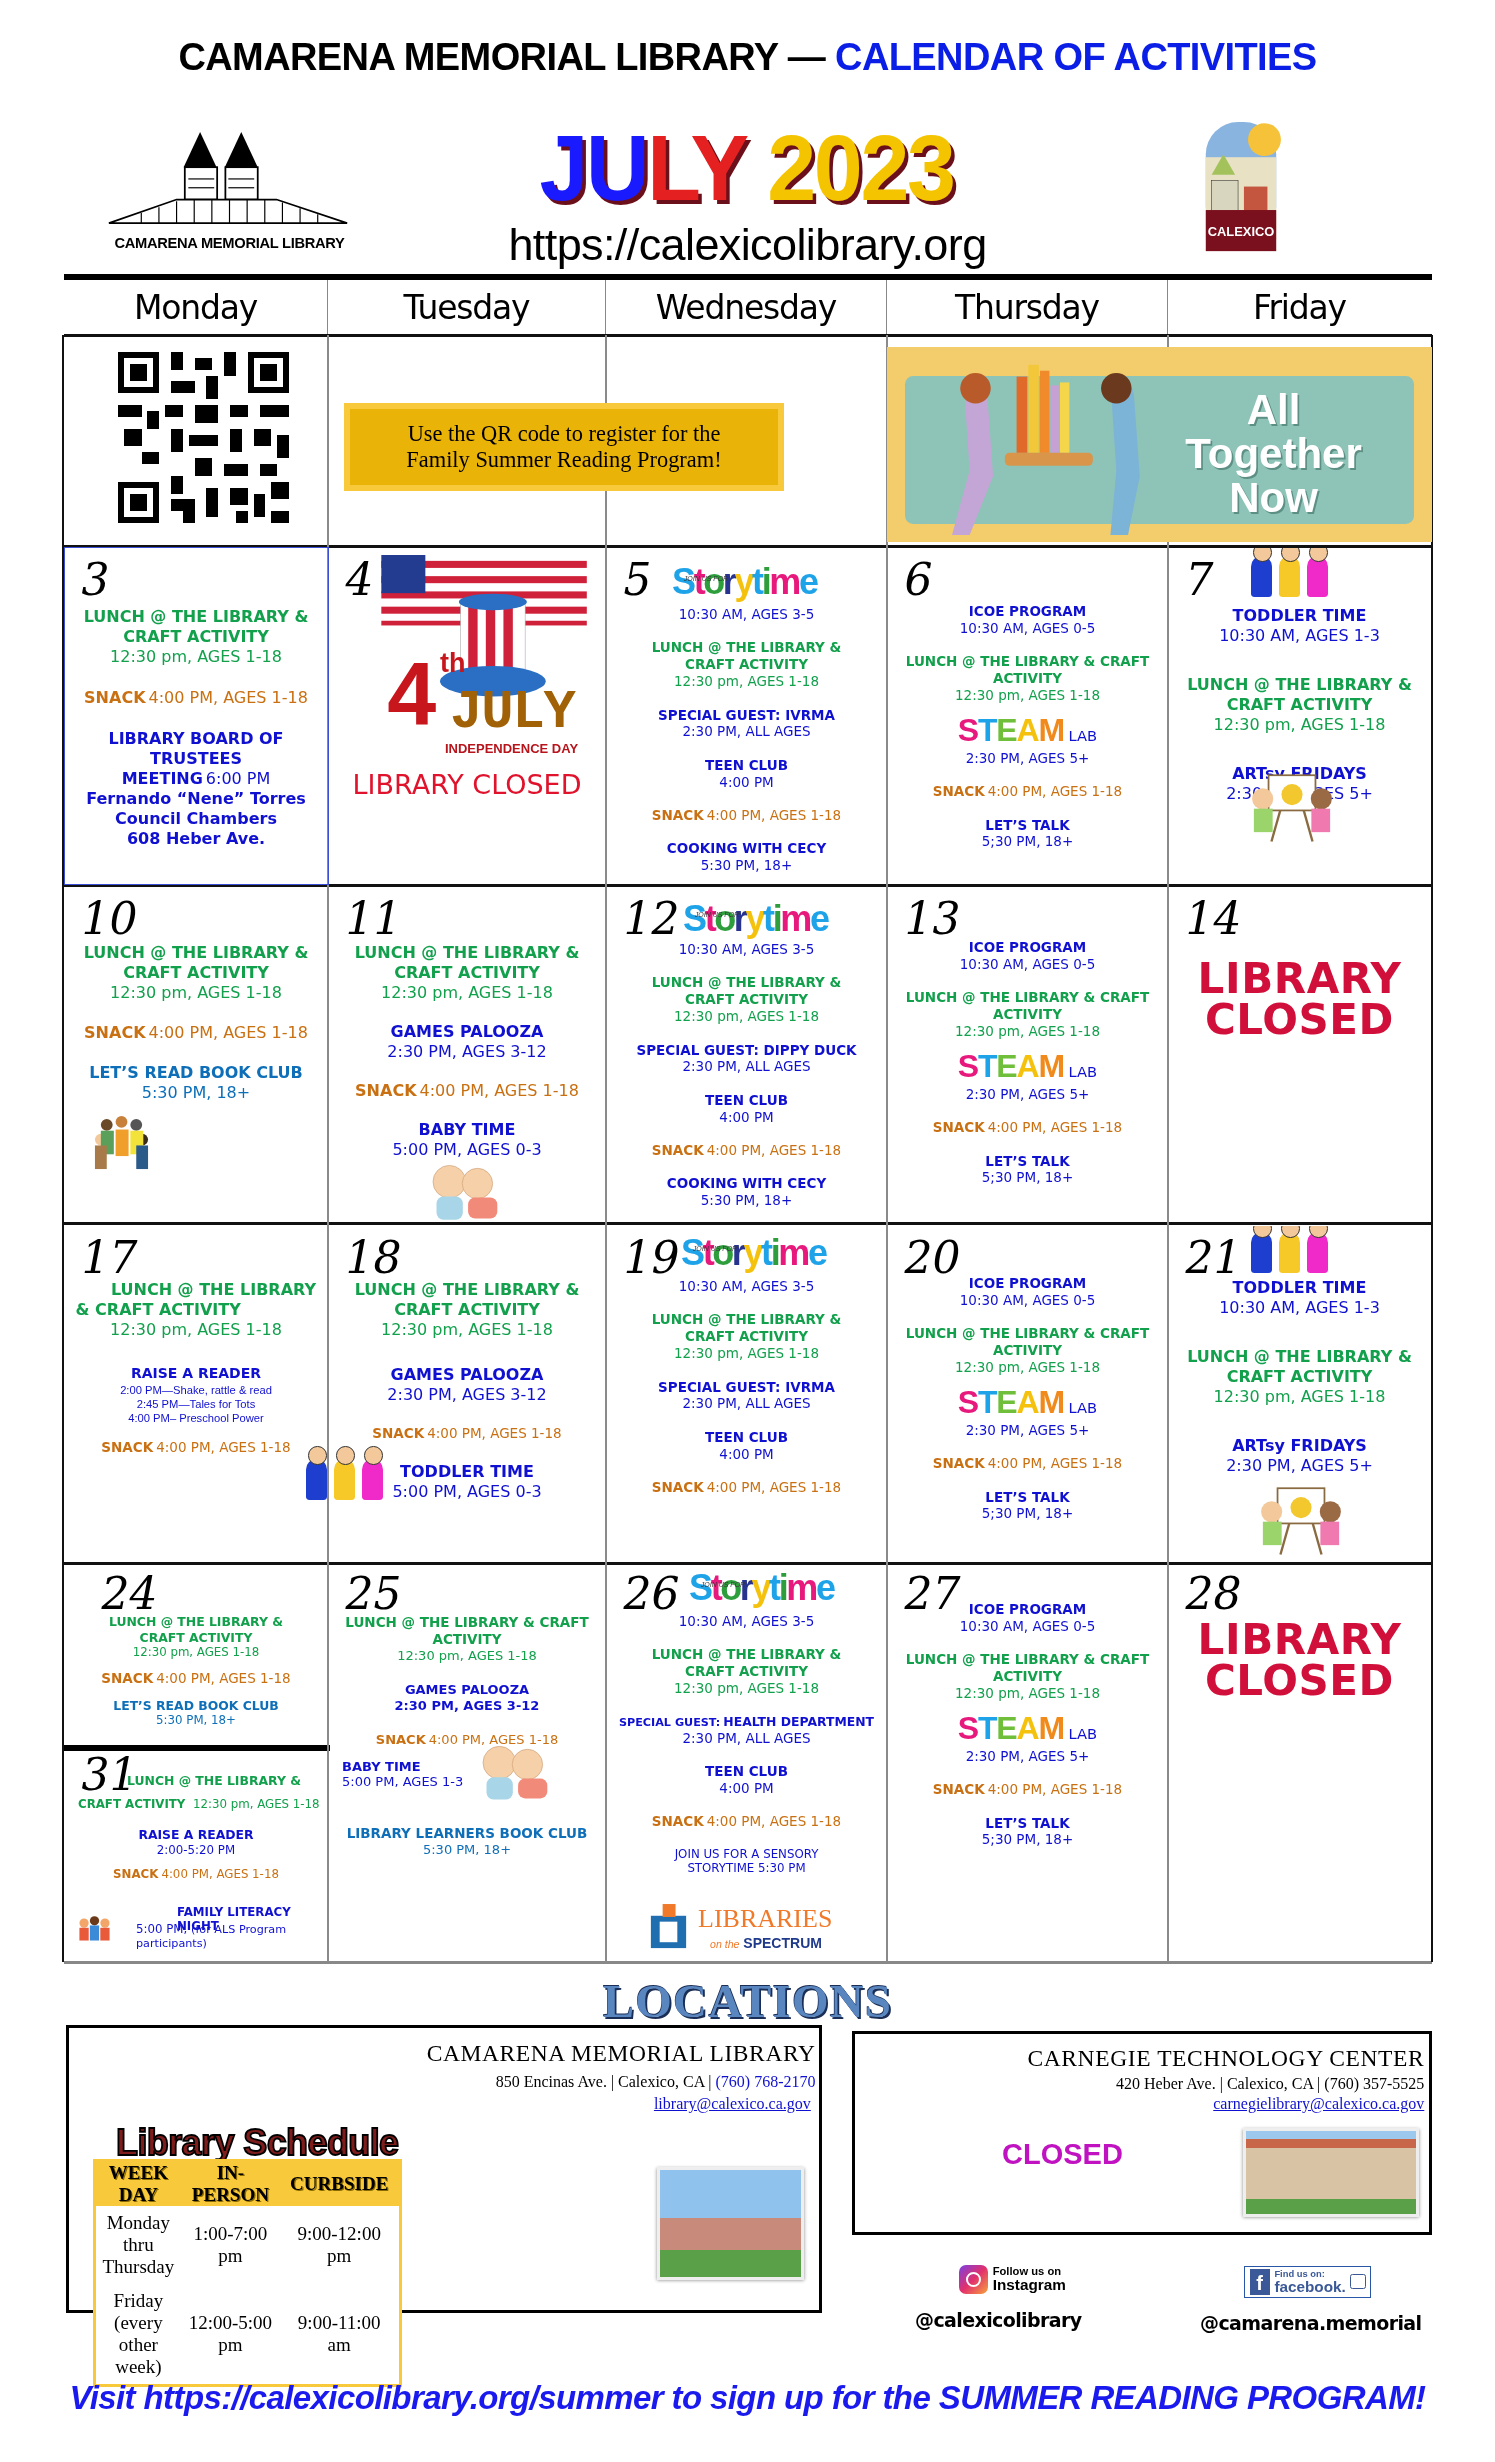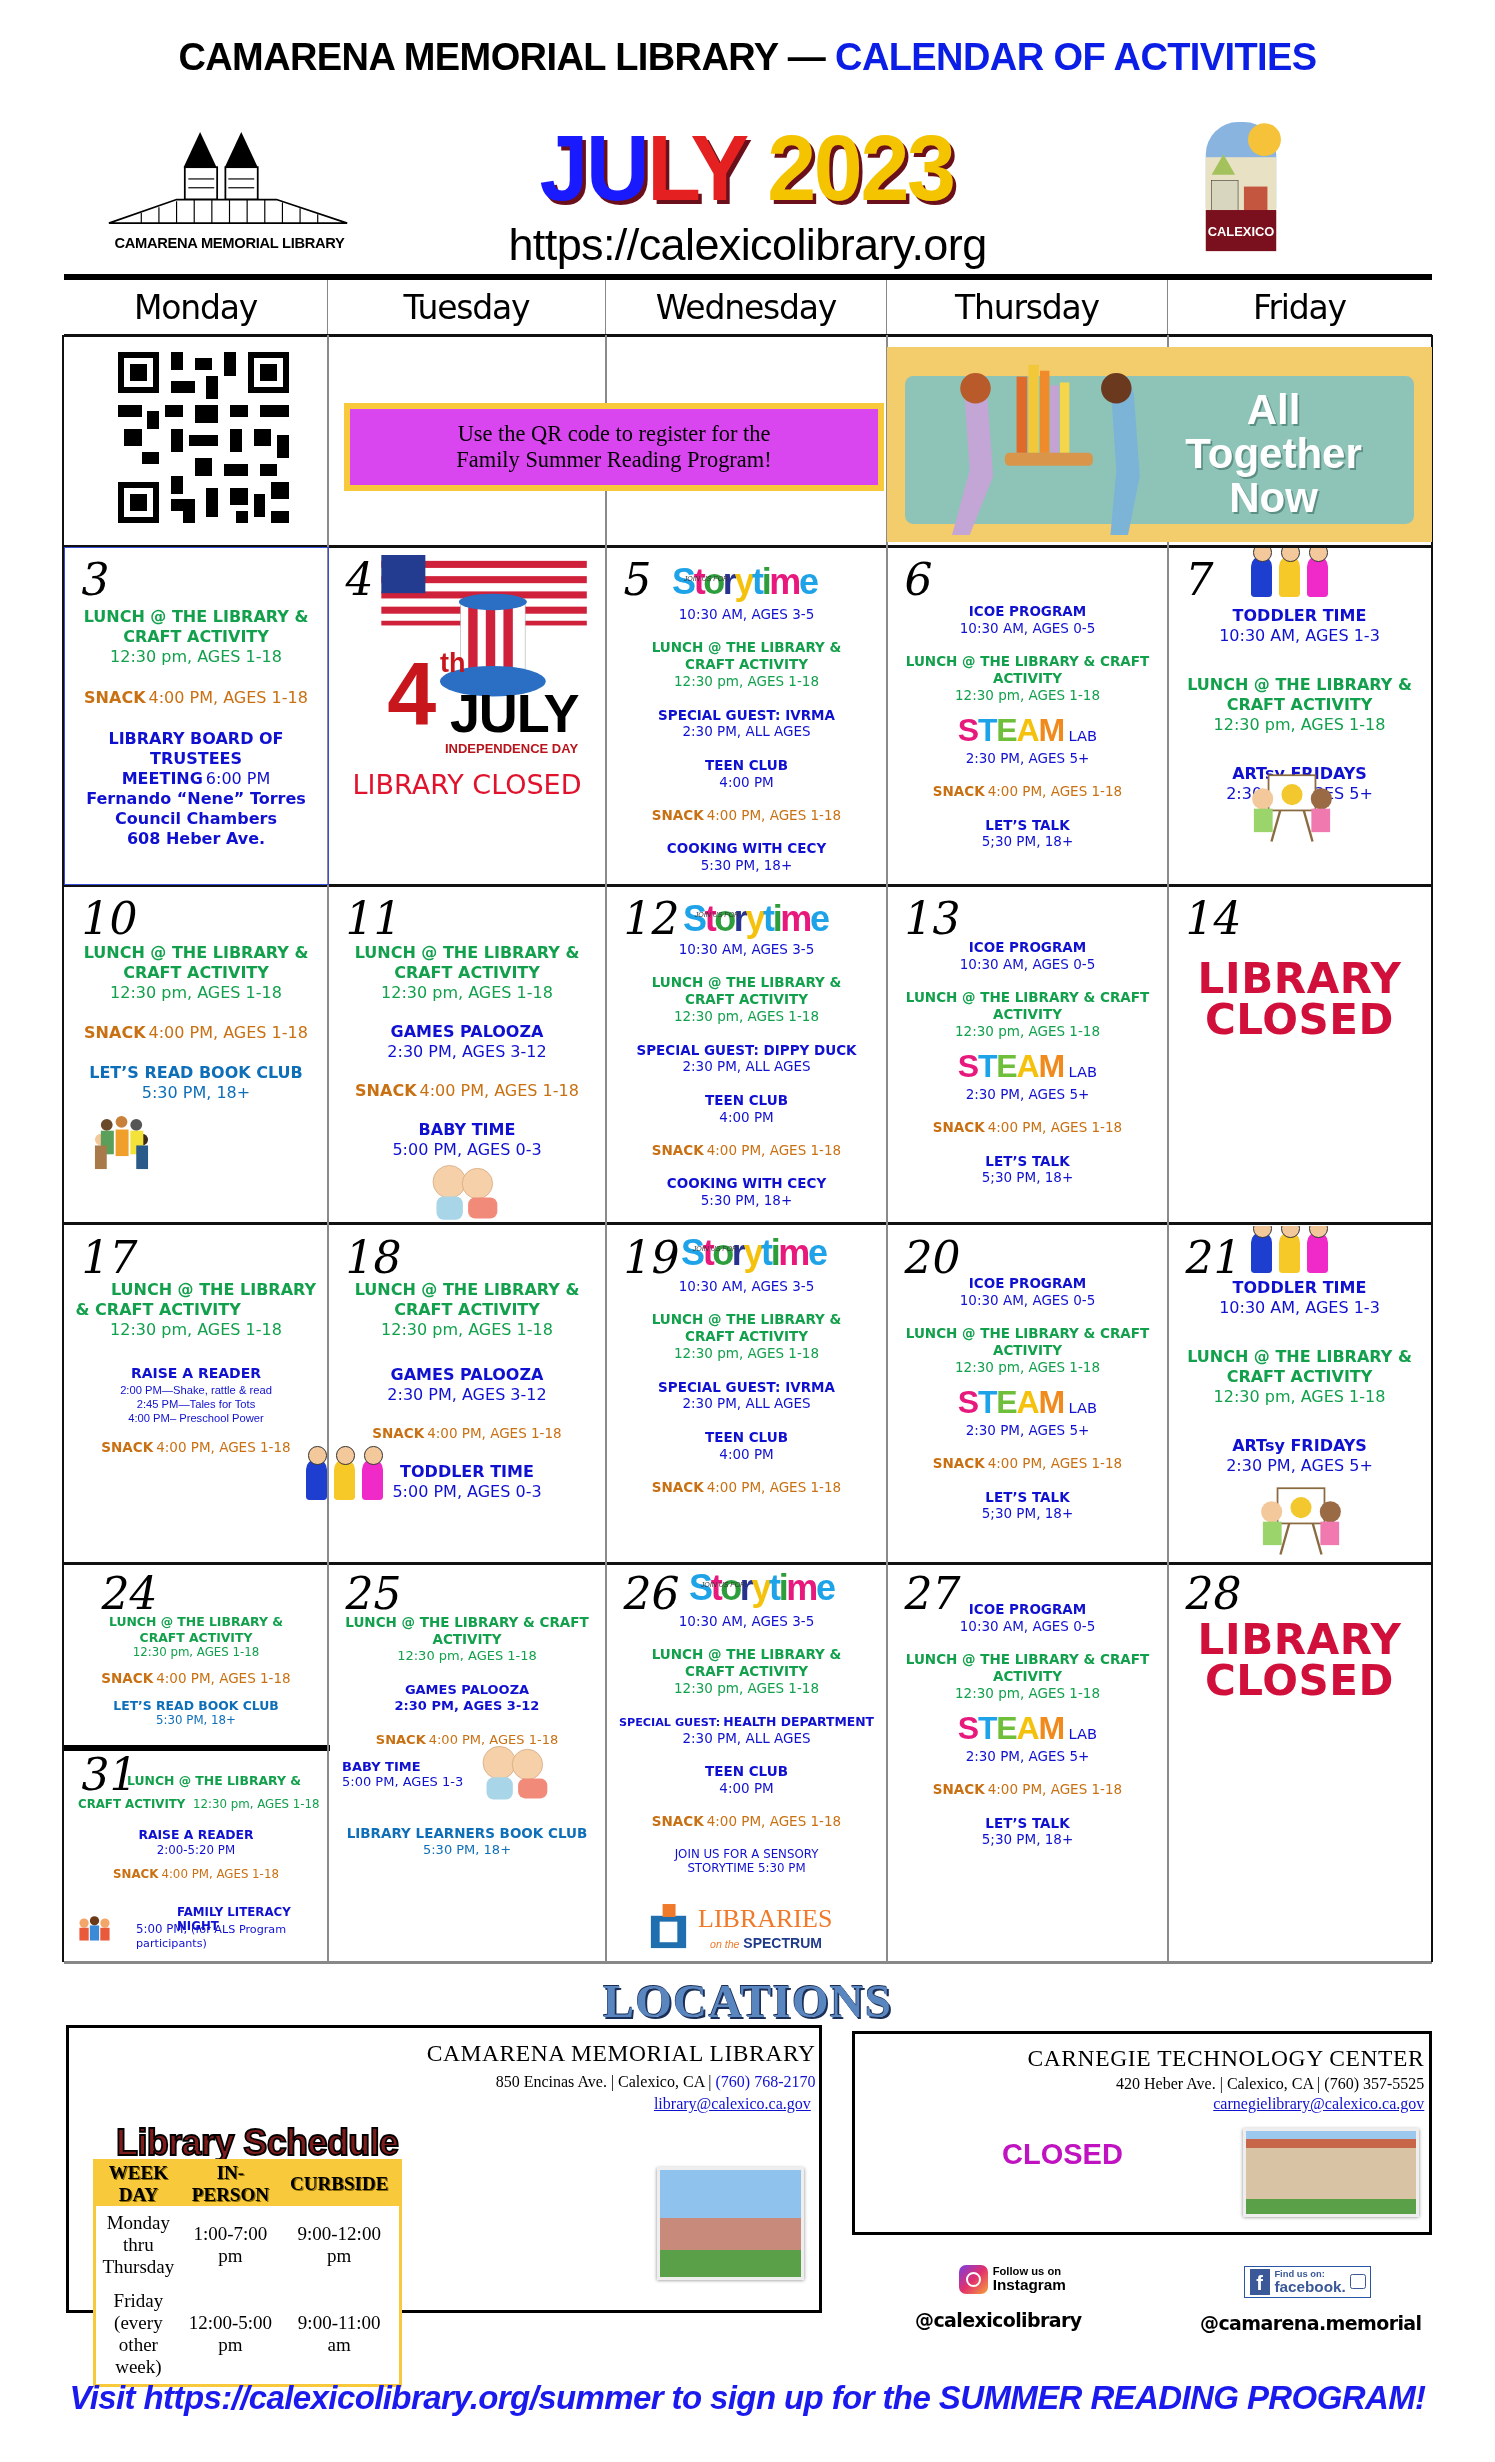--- a/index.html
+++ b/index.html
@@ -56,21 +56,21 @@
   .storytime .small-cap { position: absolute; left: 11.8px; top: -3.5px; font-size: 7px; letter-spacing: 0; color: #333; font-weight: normal; font-style: italic; }
 
   .steam { display: inline-block; font-family: "Liberation Sans", sans-serif; font-weight: bold; font-size: 32px; letter-spacing: -1.2px; }
   .steam span:nth-child(1){ color:#e8197d;} .steam span:nth-child(2){ color:#1fa3e8;} .steam span:nth-child(3){ color:#6fbf3a;}
   .steam span:nth-child(4){ color:#f4c20d;} .steam span:nth-child(5){ color:#f08a1c;}
   .steam-lab { font-size: 14.7px; color: #1010d0; margin-left: 4.7px; }
 
   .kids { display: inline-block; width: 88px; height: 47px; position: relative; }
   .kid { position: absolute; bottom: 0; width: 21px; height: 41px; border-radius: 10.6px 10.6px 3.5px 3.5px; }
   .kid::before { content: ""; position: absolute; top: -13px; left: 2.4px; width: 16.5px; height: 16.5px; border-radius: 50%; background: #f3c89a; border: 1.2px solid #333; }
-  .qr-note { left: 344px; top: 403px; width: 540px; height: 88px; border: 6.5px solid #f8c93a; background: #d946ef; text-align: center; font-family: "Liberation Serif", serif; font-size: 22.4px; line-height: 26px; padding-top: 11.8px; }
+  .qr-note { left: 344px; top: 403px; width: 440px; height: 88px; border: 6.5px solid #f8c93a; background: #eab308; text-align: center; font-family: "Liberation Serif", serif; font-size: 22.4px; line-height: 26px; padding-top: 11.8px; }
 
   .banner { left: 887px; top: 347px; width: 545px; height: 195px; background: #f3cc6c; }
   .banner-inner { position: absolute; left: 17.6px; top: 29px; right: 17.6px; bottom: 17.6px; background: #8ec4b8; border-radius: 8.2px; }
   .banner-text { position: absolute; right: 35px; top: 41px; width: 247px; text-align: center; color: #fff; font-family: "Liberation Sans", sans-serif; font-weight: bold; font-size: 42px; line-height: 44px; text-shadow: 1.8px 1.8px 0 #5d8f85; }
 
   
   .locations-title { left: 0; top: 1974px; width: 1495px; text-align: center; font-family: "Liberation Serif", serif; font-weight: bold; font-size: 47px; letter-spacing: 1.2px; color: #5a86c0; text-shadow: 1.8px 1.8px 0 #1b2e55, -0.6px -0.6px 0 #1b2e55; }
 
   .loc-box { border: 3.5px solid #000; background: #fff; }
   .loc-name { font-family: "Liberation Serif", serif; font-size: 23.5px; text-align: right; letter-spacing: 0.6px; }
@@ -290,21 +290,21 @@
     <g fill="#d0213a">
         <rect x="148" y="80" width="16" height="130"></rect>
         <rect x="178" y="80" width="16" height="130"></rect>
         <rect x="208" y="80" width="16" height="130"></rect>
       </g>
     <ellipse cx="190" cy="80" rx="58" ry="14" fill="#2a6fc4"></ellipse>
     <ellipse cx="190" cy="215" rx="90" ry="26" fill="#2a6fc4"></ellipse>
     <text x="10" y="290" font-family="Liberation Sans, sans-serif" font-weight="bold" font-size="150" fill="#c8161d">4</text>
     <text x="100" y="200" font-family="Liberation Sans, sans-serif" font-weight="bold" font-size="46" fill="#c8161d">th</text>
   </svg>
-  <div class="abs" style="left:121px;top:134px;font-family:Liberation Sans, sans-serif;font-weight:bold;font-size:54px;color:#000000;letter-spacing:-1.2px;">JULY</div>
+  <div class="abs" style="left:121px;top:134px;font-family:Liberation Mono, monospace;font-weight:bold;font-size:54px;color:#a16207;letter-spacing:-1.2px;">JULY</div>
   <div class="abs" style="left:100px;top:193px;width:165px;text-align:center;font-family:'Liberation Sans',sans-serif;font-weight:bold;font-size:13px;color:#b8141c;">INDEPENDENCE DAY</div>
   <div class="abs red" style="left:0;top:221px;width:276px;text-align:center;font-size:27px;">LIBRARY CLOSED</div>
 </div>
 
 <div class="cell" style="left:607px;top:548px;width:279px;height:335px;">
   <div class="daynum">5</div>
   <div class="abs" style="left:65px;top:13px;">
     <div class="storytime"><span class="small-cap">JOIN US FOR</span><span class="s1">S</span><span class="s2">t</span><span class="s3">o</span><span class="s4">r</span><span class="s5">y</span><span class="s6">t</span><span class="s3">i</span><span class="s7">m</span><span class="s1">e</span></div>
   </div>
   <div class="events small" style="top:58px;">

